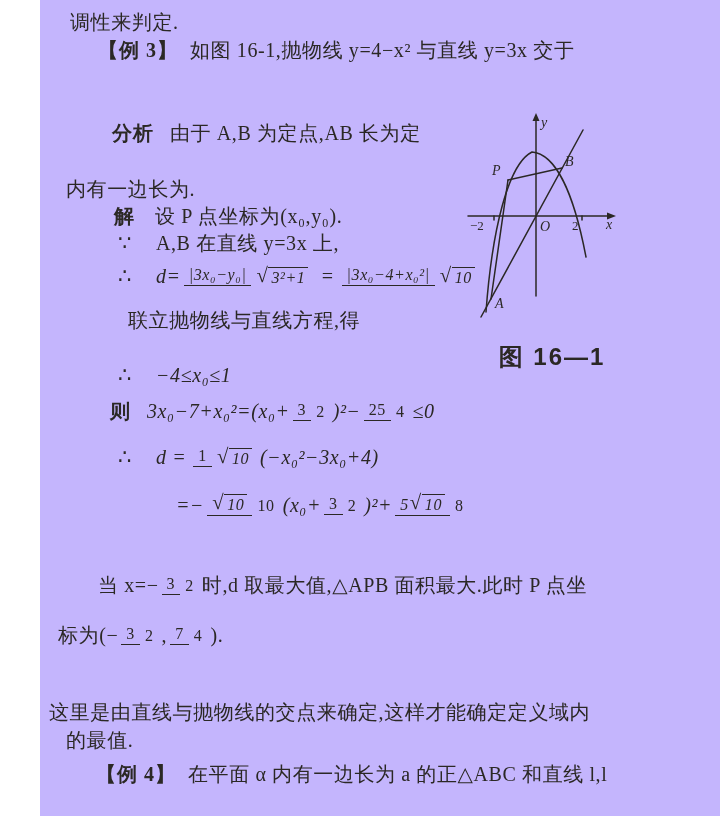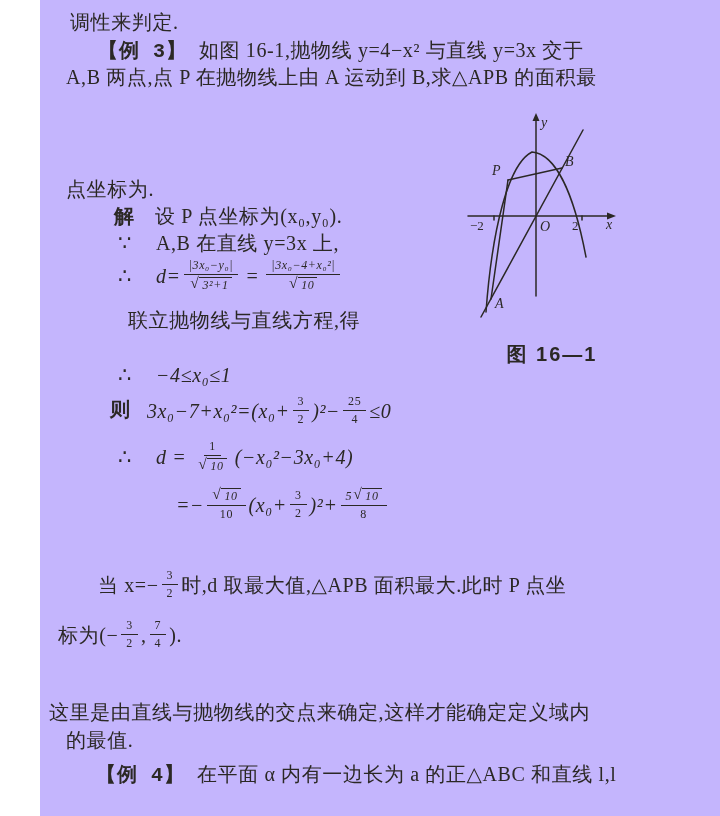--- a/index.html
+++ b/index.html
@@ -9,70 +9,72 @@
     font-family:"Liberation Serif","DejaVu Serif",serif;
     color:#2b2825;
     margin-left:40px;
   }
   .line {
     position:absolute; white-space:nowrap;
     font-size:20px; line-height:28px; letter-spacing:0.6px;
   }
   .flex { display:flex; align-items:center; }
   .b {
-    font-family:Liberation Mono, monospace;
+    font-family:Liberation Serif, serif;
     font-weight:700; letter-spacing:1px;
   }
   .gap12 { margin-right:12px; }
   .gap16 { margin-right:16px; }
   .gap20 { margin-right:20px; }
   .math { font-style:italic; }
   .sym { font-style:normal; font-size:21px; margin-right:24px; }
   .eq { margin:0 4px; }
   .frac {
-    display:inline-flex; flex-direction:column; align-items:center;
-    font-size:12px; line-height:1.15; margin:0 3px; text-align:center;
+    display:inline-flex; flex-direction:row; align-items:center;
+    font-size:16px; line-height:1.15; margin:0 3px; text-align:center;
     vertical-align:middle;
   }
   .frac .num {
     display:inline-flex; align-items:flex-end; justify-content:center;
     padding:0 5px 1px; border-bottom:1.7px solid currentColor;
   }
   .frac .den {
     display:inline-flex; align-items:flex-start; justify-content:center;
     padding:2px 5px 0;
   }
   .sqrt { display:inline-flex; align-items:flex-start; }
   .sqrt .sym2 { font-style:normal; font-size:1.3em; line-height:1; transform:translateY(-2px); }
   .sqrt .rad { border-top:1.7px solid currentColor; padding:1px 3px 0; }
   sub.sb { font-size:12px; font-style:italic; }
   .figure { position:absolute; }
   .figure svg text {
     font-family:"Liberation Serif","DejaVu Serif",serif;
     fill:#2b2825;
   }
   .fig-caption {
-    position:absolute; text-align:center; font-size:20px;
+    position:absolute; text-align:center; font-size:24px;
     font-family:"Liberation Sans","DejaVu Sans",sans-serif; font-weight:700;
     letter-spacing:2px;
   }
 </style>
 </head>
 <body>
 
 <div class="page">
 
   <div class="line" style="left:30px;top:8px">调性来判定.</div>
 
   <div class="line" style="left:58px;top:36px">
     <span class="b gap12">【例 3】</span><span>如图 16-1,抛物线 y=4−x² 与直线 y=3x 交于</span>
   </div>
-  <div class="line" style="left:26px;top:63px">A,B 两点,点 P 在抛物线上由 A 运动到 B,求△APB 的面积最</div>
-
-  <div class="line" style="left:26px;top:175px">点坐标为.</div>
+
+  <div class="line" style="left:72px;top:119px">
+    <span class="b gap16">分析</span><span>由于 A,B 为定点,AB 长为定</span>
+  </div>
+  <div class="line" style="left:26px;top:175px">内有一边长为.</div>
 
   <div class="line" style="left:74px;top:202px">
     <span class="b gap20">解</span><span>设 P 点坐标为(x₀,y₀).</span>
   </div>
 
   <div class="line" style="left:78px;top:229px">
     <span class="sym">∵</span><span>A,B 在直线 y=3x 上,</span>
   </div>
 
   <div class="line flex" style="left:78px;top:250px;height:52px">

